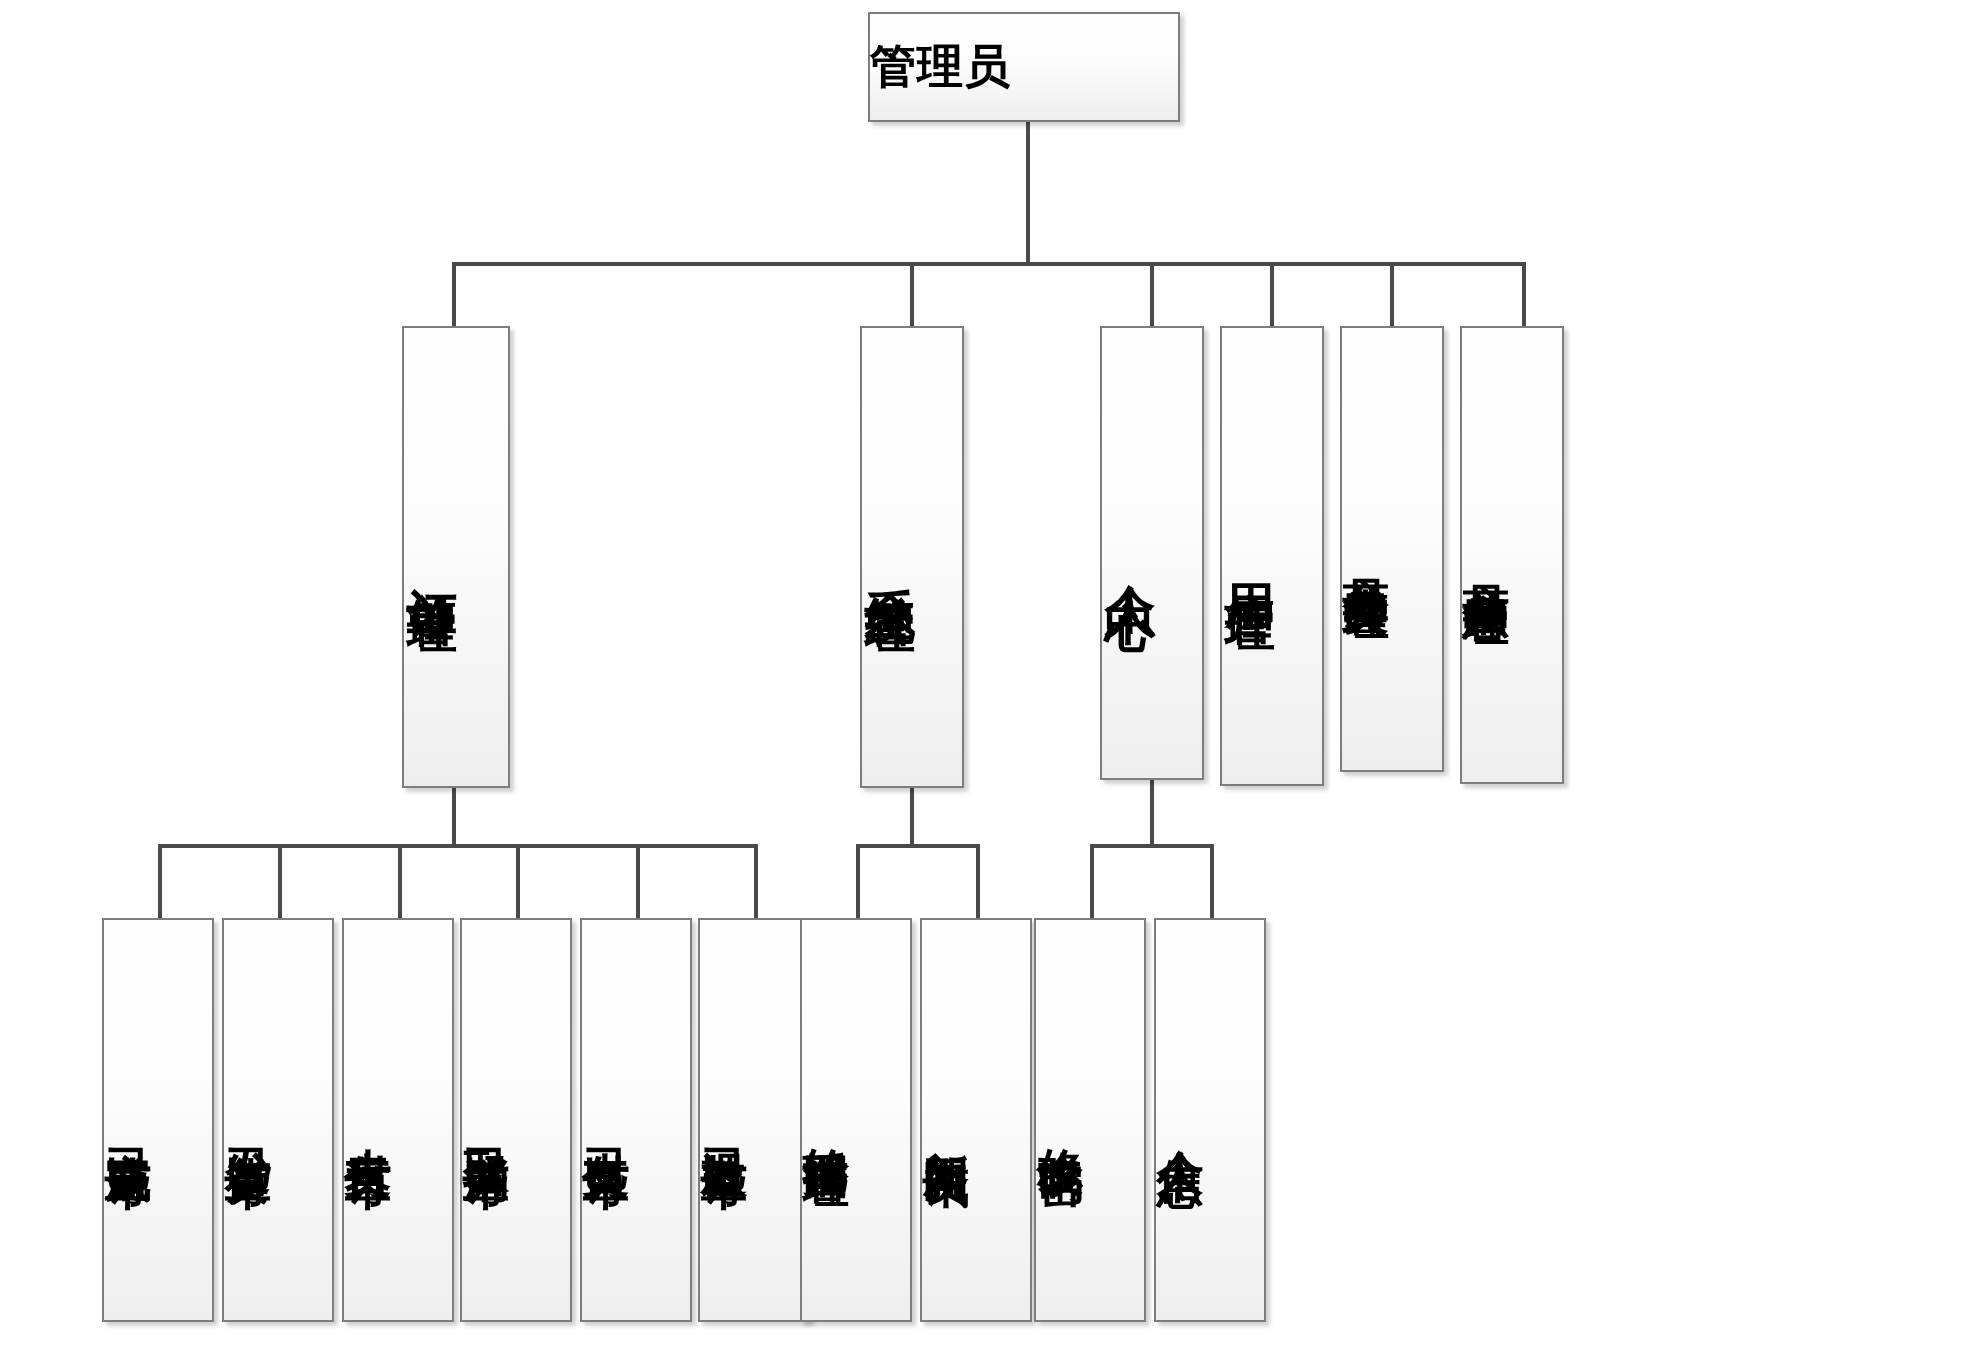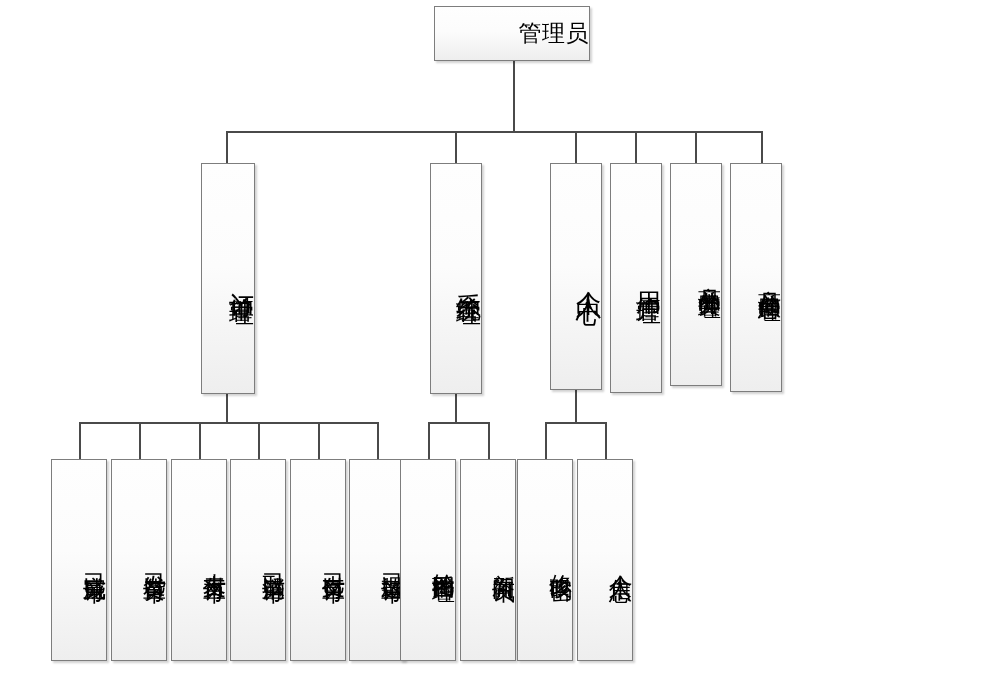--- a/index.html
+++ b/index.html
@@ -18,23 +18,24 @@
     overflow: hidden;
   }
   .node {
     position: absolute;
     box-sizing: border-box;
     border: 1px solid #7d7d7d;
     background: linear-gradient(180deg, #fefefe 0%, #fcfcfc 45%, #eeeeee 100%);
     box-shadow: 2px 2px 2px rgba(0,0,0,0.18);
     display: flex;
     align-items: center;
-    justify-content: flex-end;
+    justify-content: flex-start;
     color: #000000;
     z-index: 2;
+    font-weight: bold;
   }
   .node .label {
     display: block;
     text-align: center;
     line-height: 1.02;
     letter-spacing: 0.5px;
   }
   
   .node.horiz .label {
     font-size: 23px;

